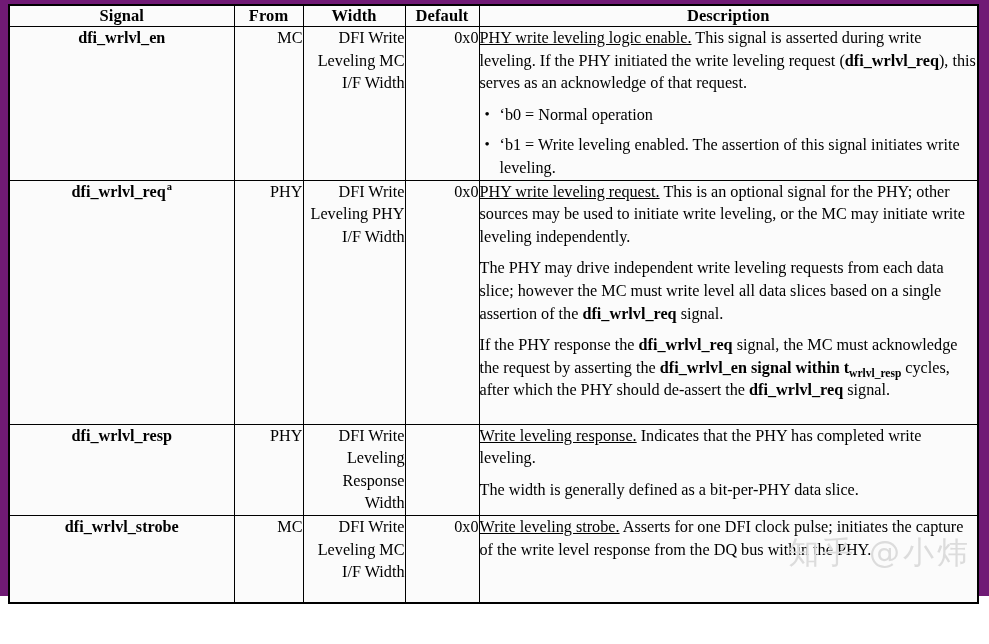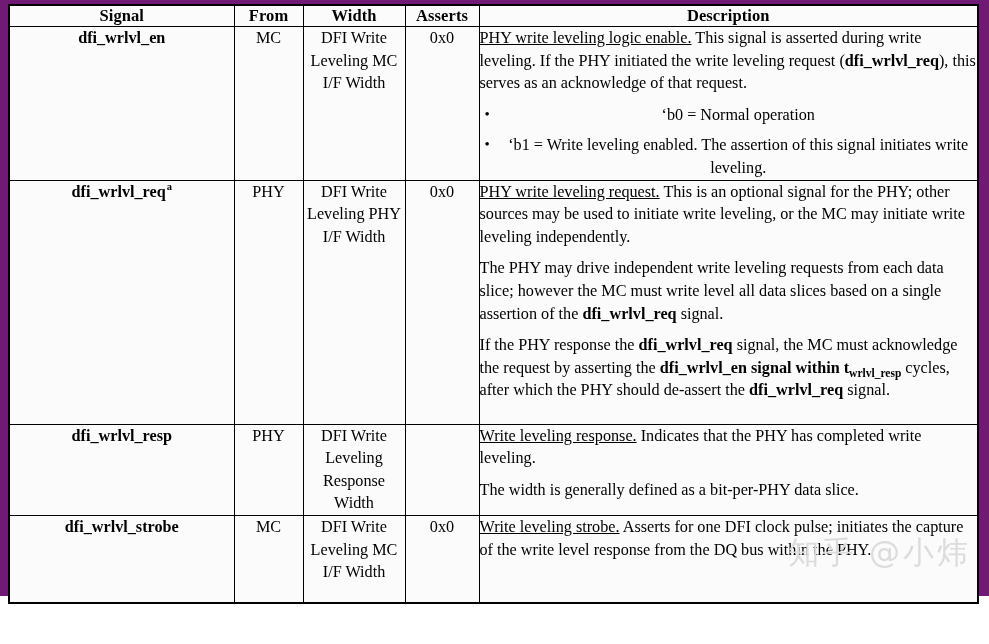--- a/index.html
+++ b/index.html
@@ -80,41 +80,40 @@
   }
   td.signal sup {
     font-size: 10.5px;
     font-weight: bold;
     vertical-align: super;
     line-height: 0;
     margin-left: 1px;
   }
 
   td.from, td.width, td.default {
-    text-align: center;
+    text-align: right;
     padding-left: 9px;
     font-weight: normal;
   }
 
   td.desc {
     padding-left: 11px;
     padding-right: 12px;
     padding-top: 6px;
   }
 
   td.desc p {
     margin: 0 0 9px 0;
   }
   td.desc p:last-child { margin-bottom: 0; }
 
   td.desc ul {
     list-style: none;
     margin: 3px 0 0 0;
     padding: 0;
-    text-align: center;
   }
   td.desc li {
     position: relative;
     padding-left: 20px;
     margin-bottom: 8px;
   }
   td.desc li:last-child { margin-bottom: 0; }
   td.desc li::before {
     content: "\2022";
     position: absolute;
@@ -162,21 +161,21 @@
         <col class="c-from">
         <col class="c-width">
         <col class="c-default">
         <col class="c-desc">
     </colgroup>
     <thead>
       <tr>
         <th>Signal</th>
         <th>From</th>
         <th>Width</th>
-        <th>Asserts</th>
+        <th>Default</th>
         <th>Description</th>
       </tr>
     </thead>
     <tbody>
 
       <tr class="r1">
         <td class="signal"><span>dfi_wrlvl_en</span></td>
         <td class="from">MC</td>
         <td class="width">DFI Write Leveling MC I/F Width</td>
         <td class="default">0x0</td>

